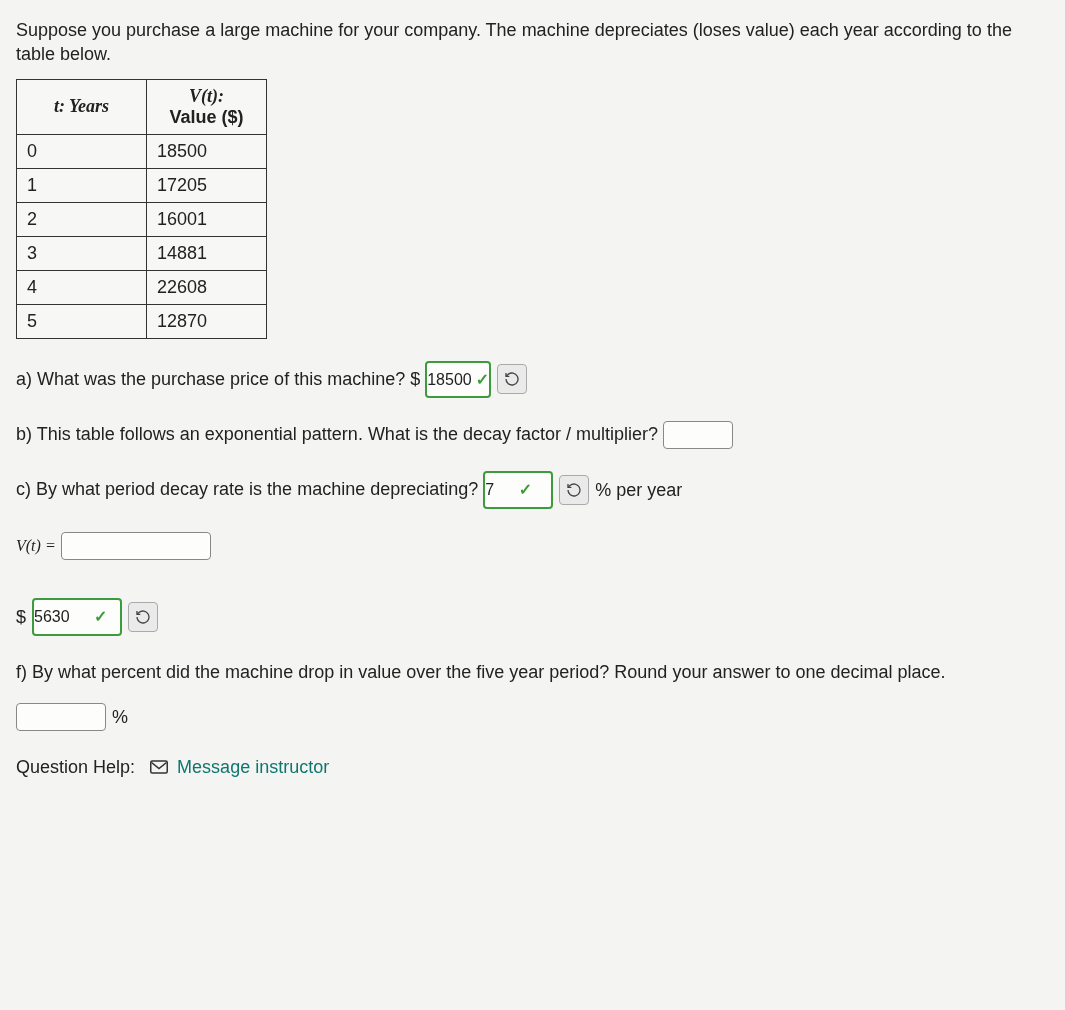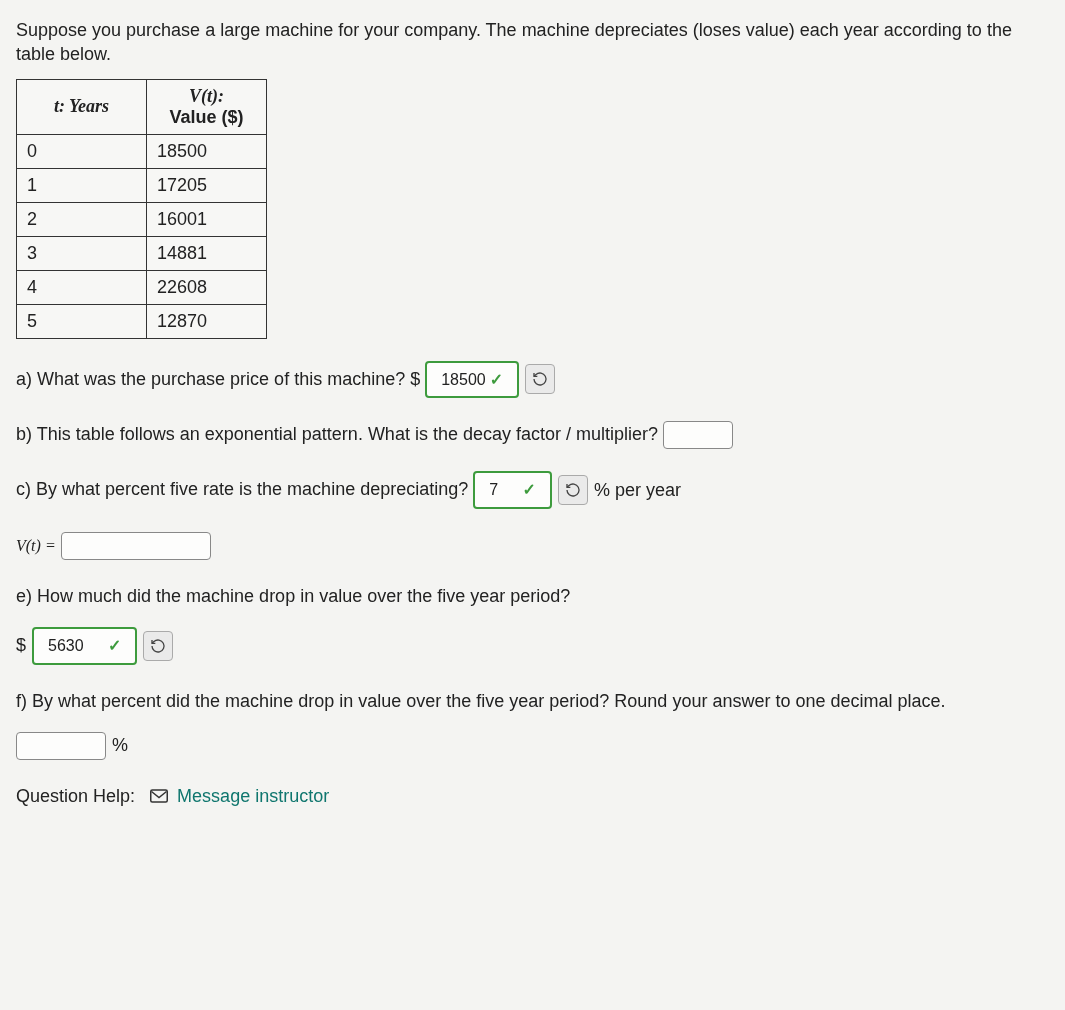--- a/index.html
+++ b/index.html
@@ -30,21 +30,21 @@
     font-weight: bold;
   }
   table.data td.yr { width: 130px; }
   table.data td.vl { width: 120px; }
   .part { margin: 22px 0; line-height: 1.6; }
   .inline { display: inline-flex; align-items: center; gap: 6px; vertical-align: middle; }
   .answer-box {
     display: inline-block;
     border: 1px solid #888;
     border-radius: 4px;
-    padding: 4px 14px;
+    padding: 4px 0;
     min-width: 60px;
     min-height: 28px;
     background: #fdfdfc;
     font-size: 16px;
     vertical-align: middle;
   }
   .answer-box.correct {
     border: 2px solid #3d9b3d;
   }
   .answer-box.wide { min-width: 150px; }
@@ -136,21 +136,21 @@
     </span>
   </span>
 </div>
 
 <div class="part">
   <span>b) This table follows an exponential pattern. What is the decay factor / multiplier?</span>
   <span class="answer-box" style="min-width:70px"></span>
 </div>
 
 <div class="part">
-  <span>c) By what percent five rate is the machine depreciating?</span>
+  <span>c) By what period decay rate is the machine depreciating?</span>
   <span class="inline">
     <span class="answer-box correct" style="min-width:70px">
       <span>7</span>
       <span class="check" style="margin-left:20px">✓</span>
     </span>
     <span class="retry-btn">
       <svg viewBox="0 0 24 24" fill="none" stroke="#444" stroke-width="2">
           <path d="M3 12a9 9 0 1 0 3-6.7L3 8"></path>
           <polyline points="3 3 3 8 8 8"></polyline>
         </svg>
@@ -160,21 +160,20 @@
 </div>
 
 <div class="part">
   <div style="margin-top:16px">
     <span class="func-label">V(t) =</span>
     <span class="answer-box wide"></span>
   </div>
 </div>
 
 <div class="part">
-  <div>e) How much did the machine drop in value over the five year period?</div>
   <div style="margin-top:16px" class="inline">
     <span>$</span>
     <span class="answer-box correct med">
       <span>5630</span>
       <span class="check" style="margin-left:20px">✓</span>
     </span>
     <span class="retry-btn">
       <svg viewBox="0 0 24 24" fill="none" stroke="#444" stroke-width="2">
           <path d="M3 12a9 9 0 1 0 3-6.7L3 8"></path>
           <polyline points="3 3 3 8 8 8"></polyline>

